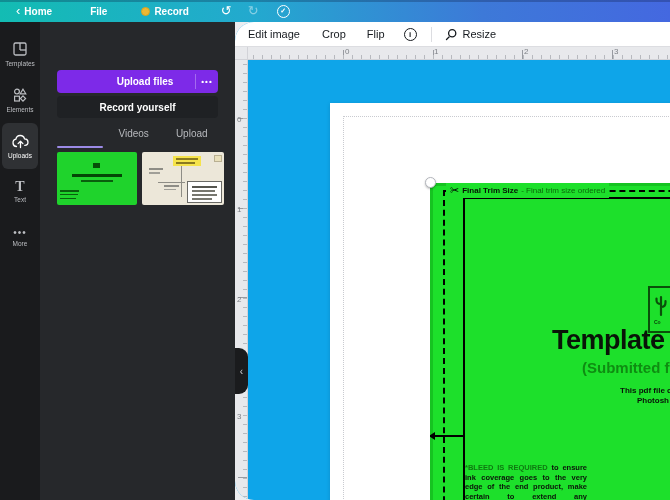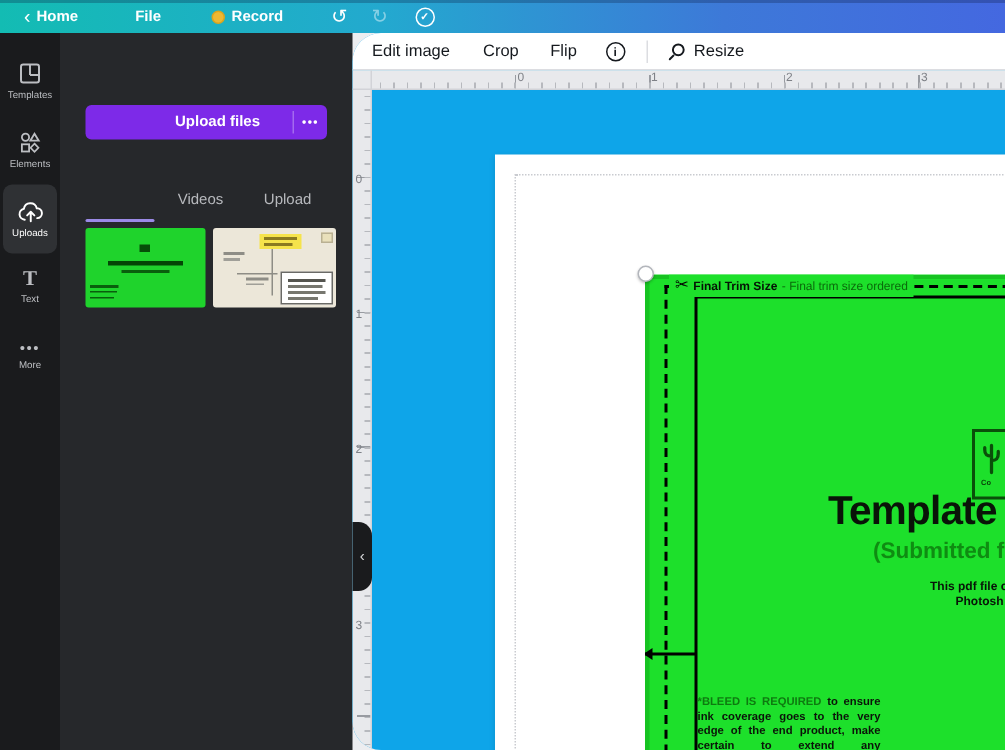--- a/index.html
+++ b/index.html
@@ -183,20 +183,23 @@
       <span>More</span>
     </div>
   </div>
 
   <div class="panel">
     <div class="btn-upload" id="upload-btn" style="background: rgb(125, 42, 232);">
       <span class="lbl">Upload files</span>
       <span class="sep"></span>
       <span class="dots">•••</span>
     </div>
+    <div class="btn-record">
+      <span>Record yourself</span>
+    </div>
     <div class="tabs">
       <span class="tab active">Images</span>
       <span class="tab">Videos</span>
       <span class="tab">Upload</span>
     </div>
     <div class="tab-underline" id="tab-underline" style="background: rgb(155, 138, 230);"></div>
 
     <div class="thumb green">
       <div class="mk" style="left:45%;top:20%;width:9%;height:11%;background:rgba(0,45,0,.8)"></div>
       <div class="mk" style="left:19%;top:41%;width:62%;height:3px;background:rgba(0,45,0,.85)"></div>

